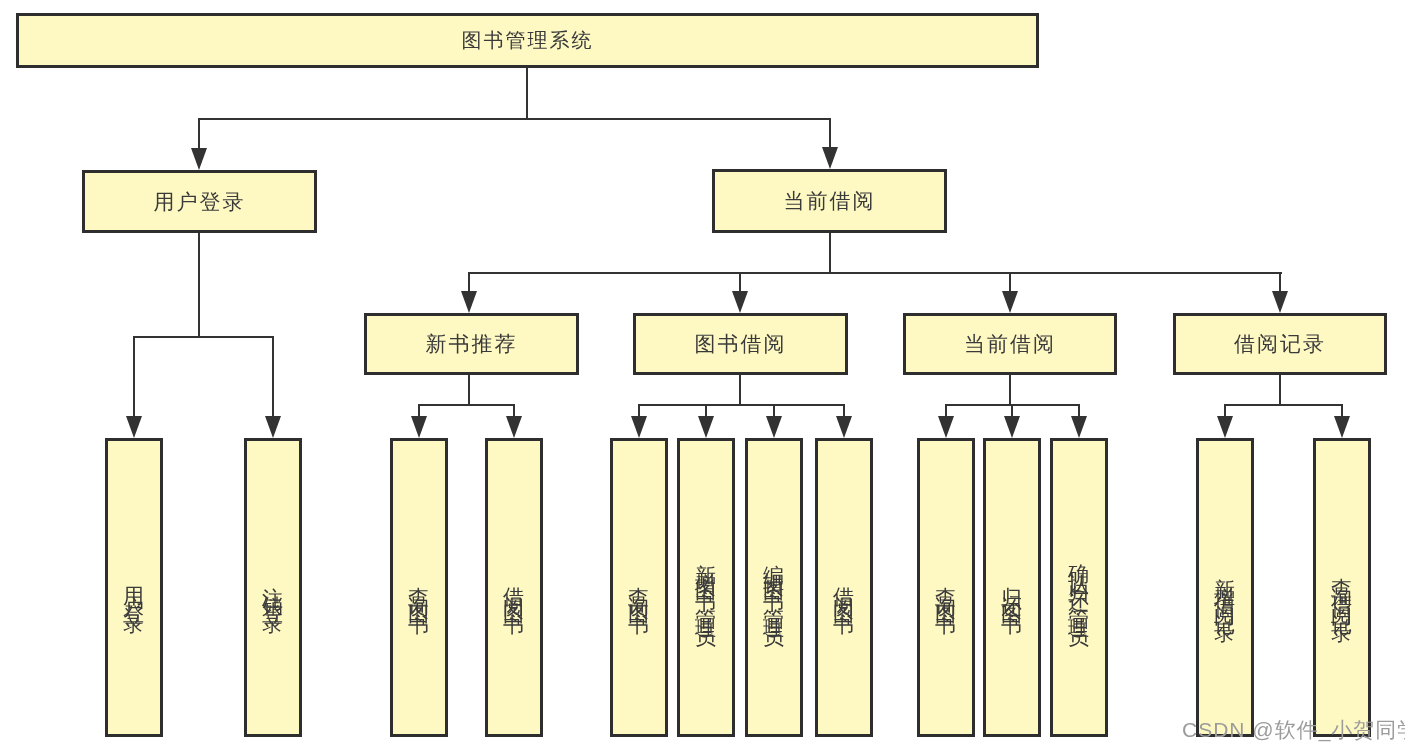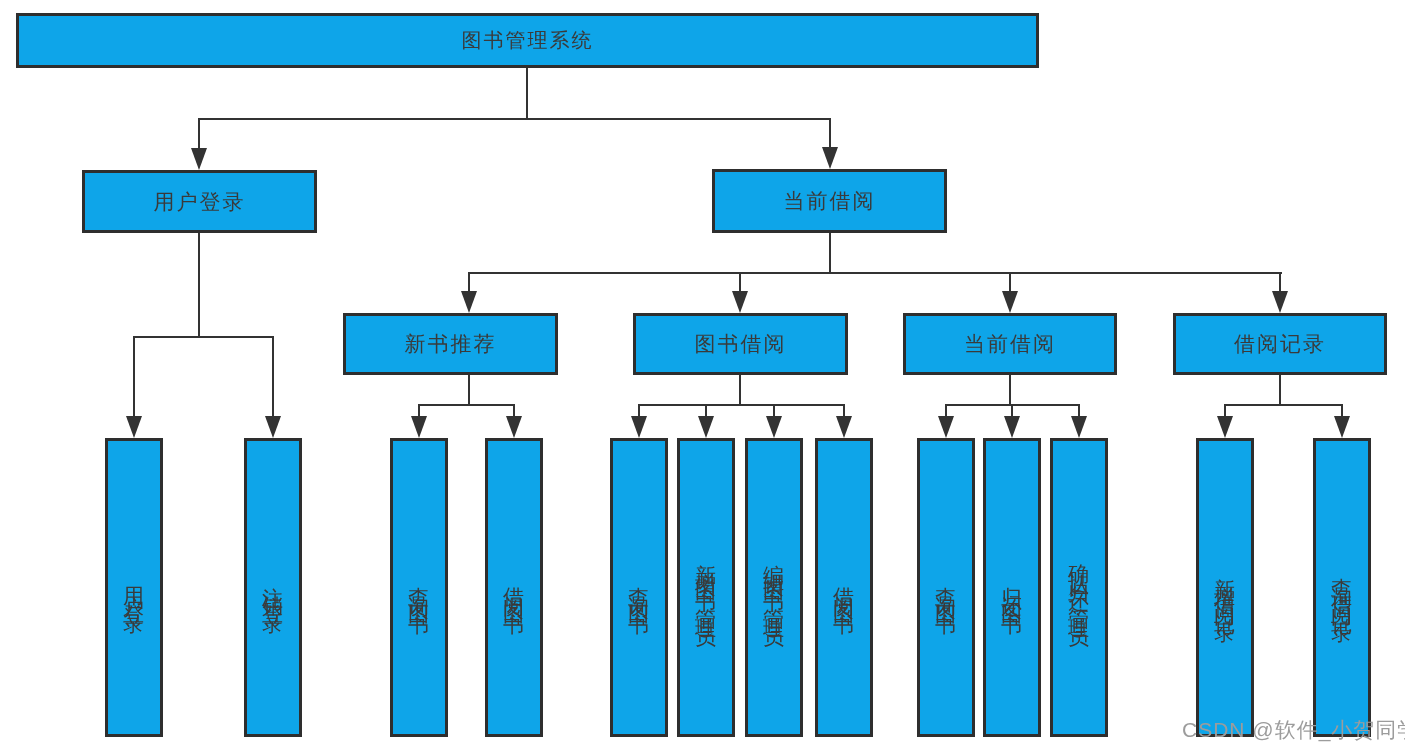--- a/index.html
+++ b/index.html
@@ -3,21 +3,21 @@
 <meta charset="utf-8">
 <style>
   html,body { margin:0; padding:0; background:#ffffff; }
   body { font-family:"Liberation Sans","DejaVu Sans",sans-serif; }
   #canvas {
     position:relative; width:1405px; height:747px; background:#ffffff;
     overflow:hidden;
   }
   .box {
     position:absolute; box-sizing:border-box;
-    border:3px solid #2e2e2e; background:#0ea5e9;
+    border:3px solid #2e2e2e; background:#fef9c3;
     display:flex; align-items:center; justify-content:center;
   }
   .hlabel { font-size:21px; color:#3a3a3a; letter-spacing:2px; white-space:nowrap; }
   .root-label { font-size:20px; }
   .vtext {
     writing-mode:vertical-lr; text-orientation:mixed;
     font-size:21px; color:#3a3a3a; letter-spacing:9px; line-height:1;
     white-space:nowrap;
   }
   .vl { position:absolute; width:2px; background:#333333; }
@@ -42,21 +42,21 @@
   </div>
 
   <div class="box" style="left:82px; top:170px; width:235px; height:63px;">
     <span class="hlabel">用户登录</span>
   </div>
 
   <div class="box" style="left:712px; top:169px; width:235px; height:64px;">
     <span class="hlabel">当前借阅</span>
   </div>
 
-  <div class="box" style="left:343px; top:313px; width:215px; height:62px;">
+  <div class="box" style="left:364px; top:313px; width:215px; height:62px;">
     <span class="hlabel">新书推荐</span>
   </div>
 
   <div class="box" style="left:903px; top:313px; width:214px; height:62px;">
     <span class="hlabel">当前借阅</span>
   </div>
 
   <div class="box" style="left:633px; top:313px; width:215px; height:62px;">
     <span class="hlabel">图书借阅</span>
   </div>

